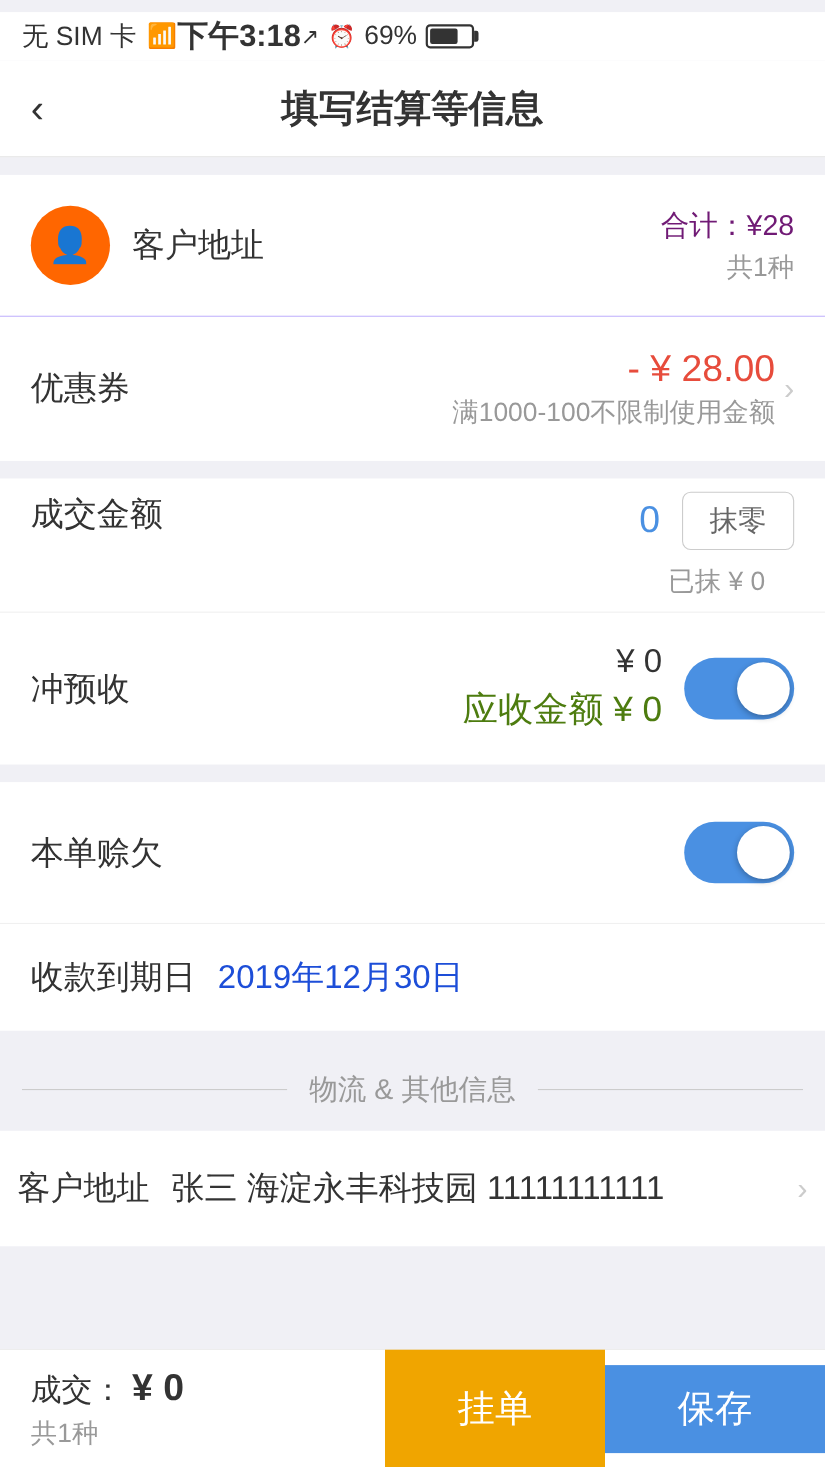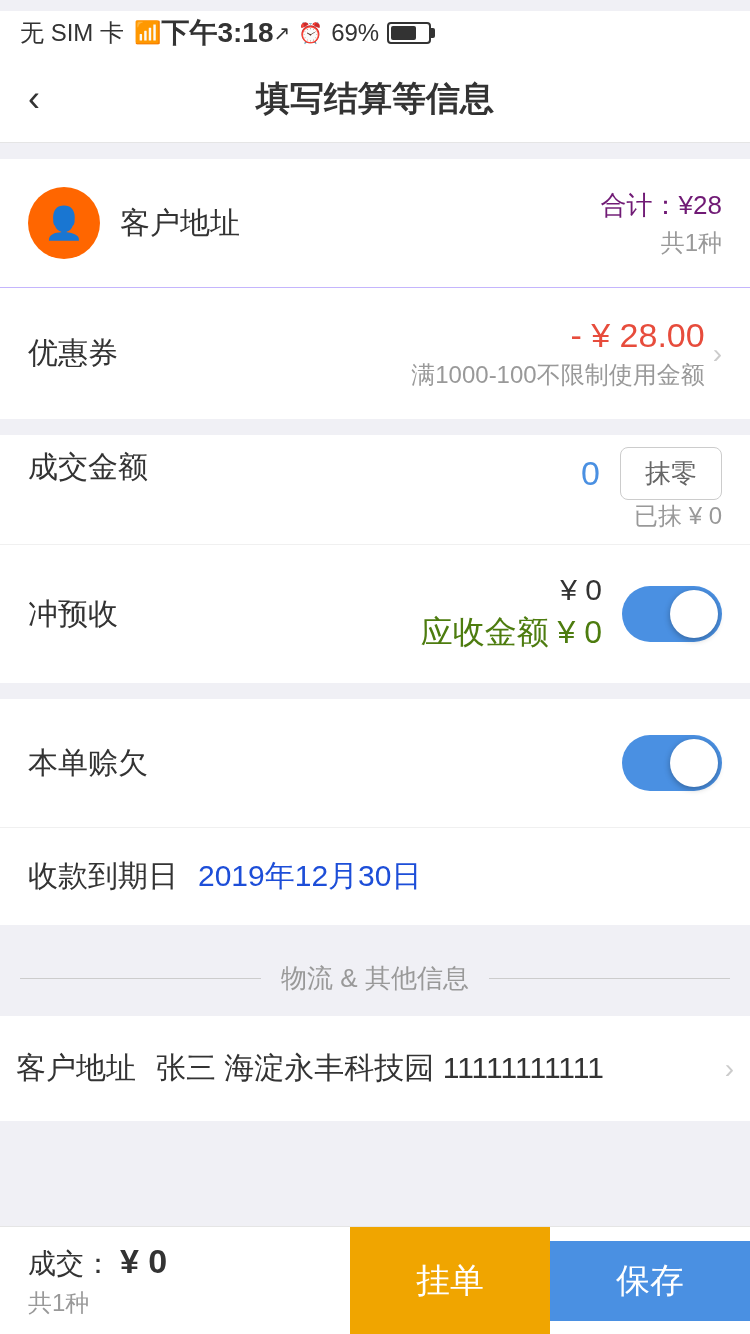--- a/index.html
+++ b/index.html
@@ -129,21 +129,21 @@
     .amount-blue { font-size: 34px; color: #4a90e2; font-weight: 500; }
     .round-btn {
       border: 1px solid #ccc;
       border-radius: 8px;
       padding: 8px 24px;
       font-size: 26px;
       color: #666;
       background: #fff;
       cursor: pointer;
     }
-    .already-zeroed { font-size: 24px; color: #999; text-align: right; margin-top: 0; }
+    .already-zeroed { font-size: 24px; color: #999; text-align: center; margin-top: 12px; }
 
     
     .advance-row {
       display: flex;
       align-items: center;
       justify-content: space-between;
       padding: 28px 28px;
       border-top: 1px solid #f0f0f0;
     }
     .advance-right { display: flex; align-items: center; gap: 20px; }

